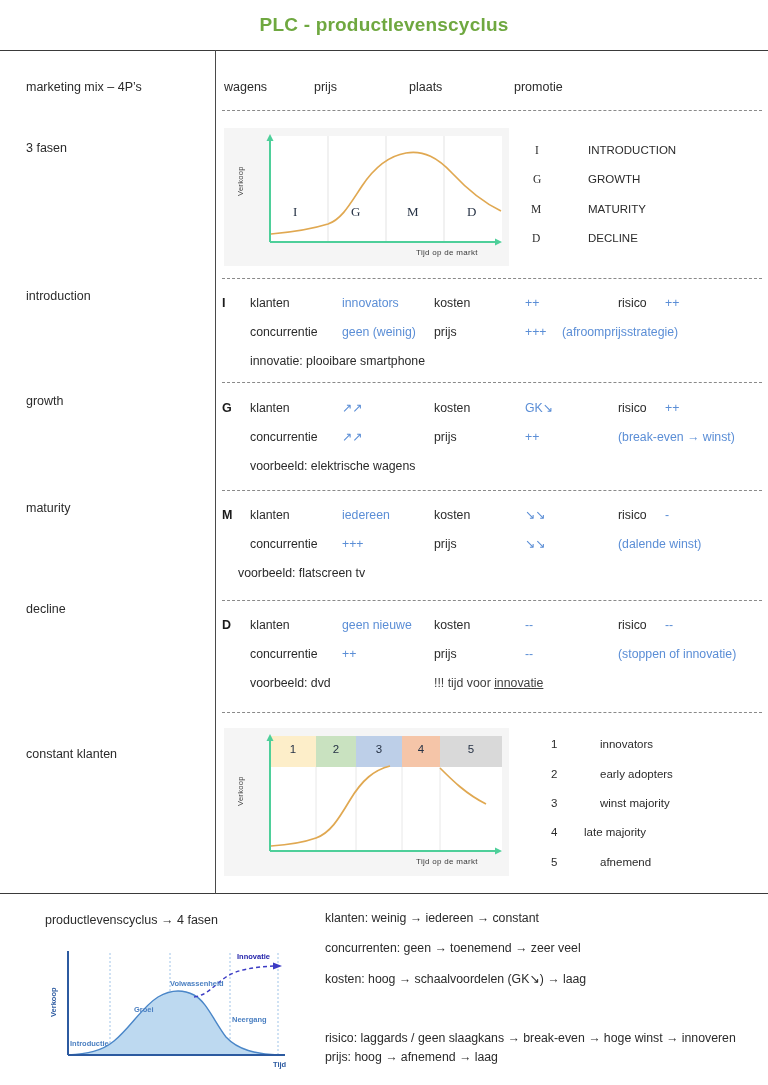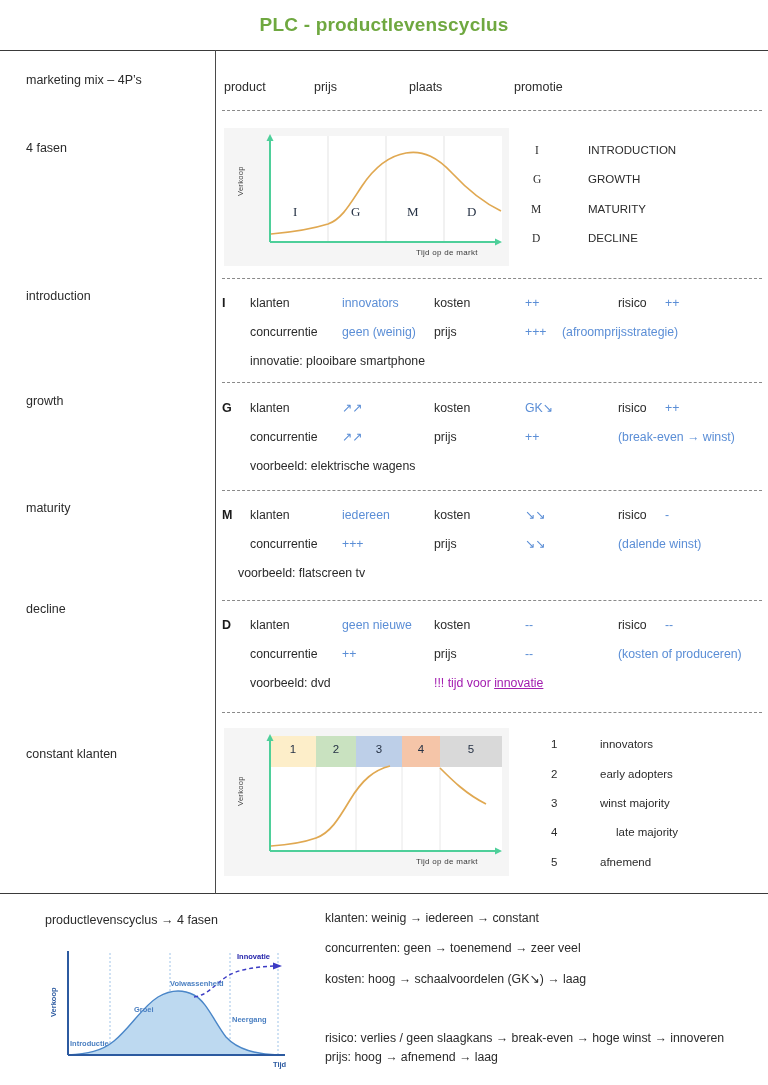--- a/index.html
+++ b/index.html
@@ -95,21 +95,21 @@
     width: 540px;
     height: 20px;
   }
   .cellx {
     position: absolute;
     font-size: 12.3px;
     white-space: nowrap;
     color: #2b2b2b;
   }
   .blue { color: #5b8ed6; }
-  .red  { color: #a21caf; }
+  .red  { color: #404040; }
   .red u { text-decoration: underline; }
 
   
   .chart-box {
     position: absolute;
     background: #f5f5f5;
     box-sizing: border-box;
   }
   .chart-ylabel {
     position: absolute;
@@ -183,29 +183,29 @@
 <div class="table-frame"></div>
 <div class="col-divider"></div>
 
 <div class="dash-sep" style="top:110px"></div>
 <div class="dash-sep" style="top:278px"></div>
 <div class="dash-sep" style="top:382px"></div>
 <div class="dash-sep" style="top:490px"></div>
 <div class="dash-sep" style="top:600px"></div>
 <div class="dash-sep" style="top:712px"></div>
 
-<div class="row-label" style="top:73px">marketing mix – 4P’s</div>
-<div class="row-label" style="top:141px">4 fasen</div>
+<div class="row-label" style="top:80px">marketing mix – 4P’s</div>
+<div class="row-label" style="top:141px">3 fasen</div>
 <div class="row-label" style="top:289px">introduction</div>
 <div class="row-label" style="top:394px">growth</div>
 <div class="row-label" style="top:501px">maturity</div>
 <div class="row-label" style="top:602px">decline</div>
 <div class="row-label" style="top:747px">constant klanten</div>
 
-<div class="pcell" style="left:224px; top:80px">product</div>
+<div class="pcell" style="left:224px; top:80px">wagens</div>
 <div class="pcell" style="left:314px; top:80px">prijs</div>
 <div class="pcell" style="left:409px; top:80px">plaats</div>
 <div class="pcell" style="left:514px; top:80px">promotie</div>
 
 <div class="chart-box" style="left:224px; top:128px; width:285px; height:138px;">
   <svg width="285" height="138" viewBox="0 0 285 138">
 
     <rect x="46" y="8" width="232" height="106" fill="#ffffff"></rect>
 
     <line x1="104" y1="8" x2="104" y2="114" stroke="#e3e3e3" stroke-width="1"></line>
@@ -311,21 +311,21 @@
     <span class="cellx" style="left:212px">kosten</span>
     <span class="cellx blue" style="left:303px">--</span>
     <span class="cellx" style="left:396px">risico</span>
     <span class="cellx blue" style="left:443px">--</span>
   </div>
   <div class="pf-line" style="top:29px">
     <span class="cellx" style="left:28px">concurrentie</span>
     <span class="cellx blue" style="left:120px">++</span>
     <span class="cellx" style="left:212px">prijs</span>
     <span class="cellx blue" style="left:303px">--</span>
-    <span class="cellx blue" style="left:396px">(kosten of produceren)</span>
+    <span class="cellx blue" style="left:396px">(stoppen of innovatie)</span>
   </div>
   <div class="pf-line" style="top:58px">
     <span class="cellx" style="left:28px">voorbeeld: dvd</span>
     <span class="cellx red" style="left:212px"><span>!!! tijd voor </span><u>innovatie</u></span>
   </div>
 </div>
 
 <div class="chart-box" style="left:224px; top:728px; width:285px; height:148px;">
   <svg width="285" height="148" viewBox="0 0 285 148">
     <rect x="46" y="8" width="232" height="115" fill="#ffffff"></rect>
@@ -360,21 +360,21 @@
   <div class="band-num" style="left:237px; top:15px; width:20px">5</div>
 </div>
 
 <div class="legend-key sans" style="left:551px; top:738px">1</div>
 <div class="legend-val" style="left:600px; top:738px">innovators</div>
 <div class="legend-key sans" style="left:551px; top:768px">2</div>
 <div class="legend-val" style="left:600px; top:768px">early adopters</div>
 <div class="legend-key sans" style="left:551px; top:797px">3</div>
 <div class="legend-val" style="left:600px; top:797px">winst majority</div>
 <div class="legend-key sans" style="left:551px; top:826px">4</div>
-<div class="legend-val" style="left:616px; top:826px">late majority</div>
+<div class="legend-val" style="left:584px; top:826px">late majority</div>
 <div class="legend-key sans" style="left:551px; top:856px">5</div>
 <div class="legend-val" style="left:600px; top:856px">afnemend</div>
 
 <div class="bottom-title">productlevenscyclus → 4 fasen</div>
 
 <div style="position:absolute; left:42px; top:945px;">
   <svg width="248" height="125" viewBox="0 0 248 125">
 
     <line x1="68" y1="8" x2="68" y2="110" stroke="#9fc4e8" stroke-width="1" stroke-dasharray="2,2"></line>
     <line x1="128" y1="8" x2="128" y2="110" stroke="#9fc4e8" stroke-width="1" stroke-dasharray="2,2"></line>
@@ -399,13 +399,13 @@
     <text x="195" y="14" font-family="Liberation Sans, sans-serif" font-size="7.5" font-weight="bold" fill="#2222aa">Innovatie</text>
     <text x="231" y="122" font-family="Liberation Sans, sans-serif" font-size="7.5" font-weight="bold" fill="#2c5aa0">Tijd</text>
     <text transform="translate(14,72) rotate(-90)" font-family="Liberation Sans, sans-serif" font-size="7.5" font-weight="bold" fill="#2c5aa0">Verkoop</text>
   </svg>
 </div>
 
 <div class="bullet-line" style="top:911px">klanten: weinig → iedereen → constant</div>
 <div class="bullet-line" style="top:941px">concurrenten: geen → toenemend → zeer veel</div>
 <div class="bullet-line" style="top:972px">kosten: hoog → schaalvoordelen (GK↘) → laag</div>
 <div class="bullet-line" style="top:1050px">prijs: hoog → afnemend → laag</div>
-<div class="bullet-line" style="top:1031px">risico: verlies / geen slaagkans → break-even → hoge winst → innoveren</div>
+<div class="bullet-line" style="top:1031px">risico: laggards / geen slaagkans → break-even → hoge winst → innoveren</div>
 
 </body></html>

